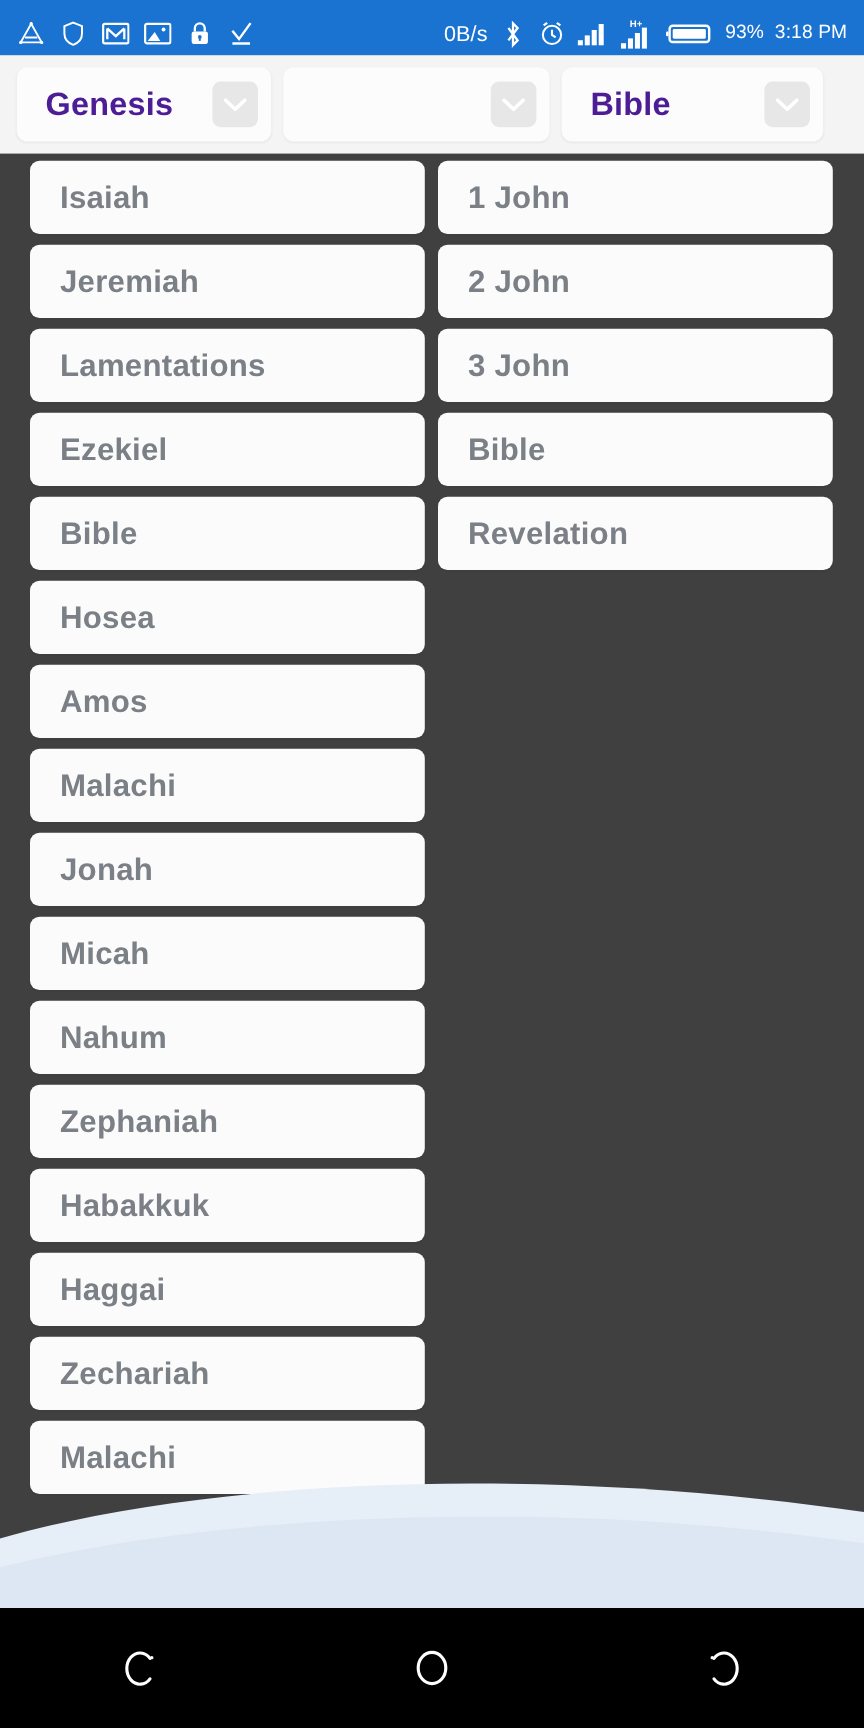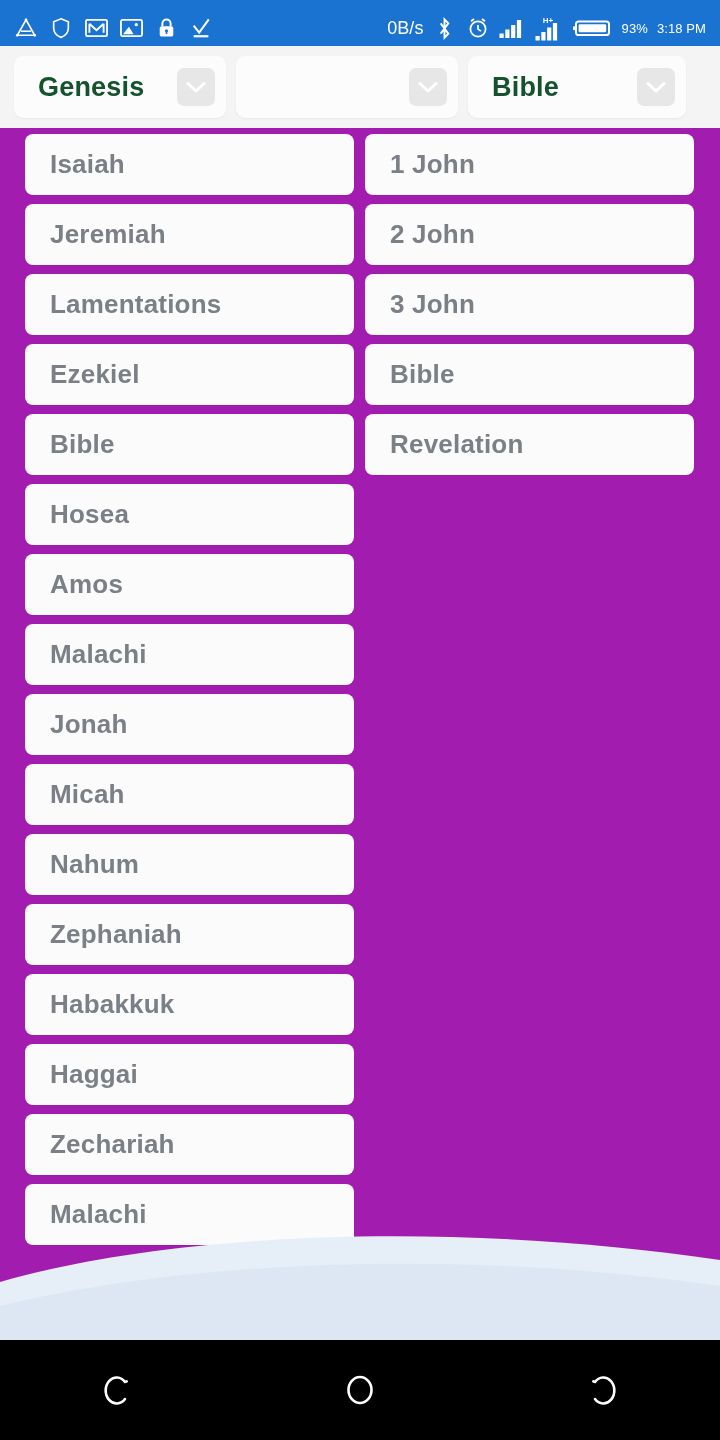--- a/index.html
+++ b/index.html
@@ -23,21 +23,21 @@
     background:#1a73d0;
     display:flex; align-items:center;
     padding:0 14px;
     color:#ffffff;
   }
   .sb-left { display:flex; align-items:center; gap:11px; }
   .sb-right { display:flex; align-items:center; gap:9px; margin-left:auto; }
   .sb-ico { display:inline-flex; align-items:center; justify-content:center;
             width:24px; height:24px; }
   .sb-ico svg { display:block; }
-  .sb-text { font-size:13px; font-weight:500; letter-spacing:.1px;
+  .sb-text { font-size:16px; font-weight:500; letter-spacing:.1px;
              white-space:nowrap; line-height:1; }
   .sb-text.small { font-size:18px; }
 
   
   #selector-bar {
     position:absolute; top:46px; left:0;
     width:720px; height:82px;
     background:#f4f4f4;
     display:flex; align-items:center;
     padding:0 14px; gap:10px;
@@ -49,39 +49,39 @@
     display:flex; align-items:center;
     padding:0 11px 0 24px;
     box-shadow:0 1px 2px rgba(0,0,0,.055);
     position:relative;
     flex:0 0 auto;
   }
   .dd-book    { width:212px; }
   .dd-chapter { width:222px; }
   .dd-version { width:218px; }
   .dd-label {
-    font-size:27px; font-weight:600; color:#14532d;
+    font-size:27px; font-weight:600; color:#4c1d95;
     white-space:nowrap; overflow:hidden;
     letter-spacing:.2px;
   }
   .dd-arrow {
     margin-left:auto;
     width:38px; height:38px;
     background:#e7e7e7;
     border-radius:7px;
     display:flex; align-items:center; justify-content:center;
     flex:0 0 auto;
   }
   .dd-arrow svg { display:block; }
 
   
   #content {
     position:absolute; top:128px; left:0;
     width:720px; height:1212px;
-    background:#a21caf;
+    background:#404040;
     overflow:hidden;
   }
   #columns {
     position:absolute; top:0; left:0;
     width:720px;
     display:flex;
     padding:6px 26px 0 25px;
     gap:11px;
   }
   .book-col { display:flex; flex-direction:column; gap:9px; }

